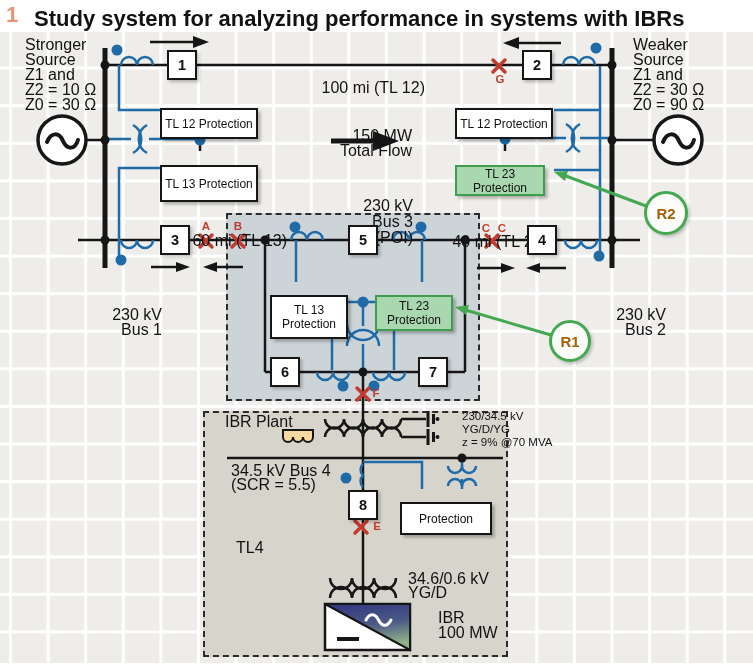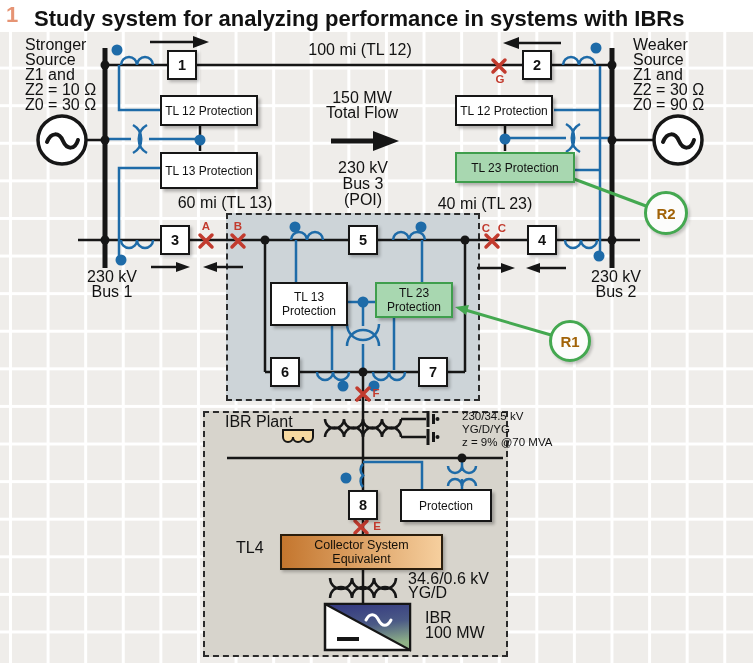--- a/index.html
+++ b/index.html
@@ -12,28 +12,28 @@
   .stage *{box-sizing:border-box;}
   .hdr{position:absolute;left:0;top:0;width:753px;height:30px;background:#ffffff;z-index:1;}
   .botband{position:absolute;left:0;top:663px;width:753px;height:8px;background:#ffffff;z-index:1;}
   .title-num{position:absolute;left:6px;top:2px;font-size:22px;font-weight:bold;color:#e69474;z-index:4;}
   .title-txt{position:absolute;left:34px;top:6px;font-size:22px;font-weight:bold;color:#121212;z-index:4;}
   .dashbox{position:absolute;border:2px dashed #2b2b2b;z-index:1;}
   .poi-box{left:226px;top:213px;width:254px;height:188px;background:#cdd4d8;}
   .ibr-box{left:203px;top:411px;width:305px;height:246px;background:#d7d4cc;}
   svg.wires{position:absolute;left:0;top:0;z-index:2;}
   .lbl{position:absolute;font-size:16px;color:#121212;white-space:nowrap;z-index:3;line-height:15px;}
-  .ctr{text-align:center;}
+  .ctr{text-align:right;margin-top:38px;}
   .sm{font-size:11.5px;line-height:13px;}
   .breaker{position:absolute;width:30px;height:30px;background:#fff;border:2.5px solid #161616;
     display:flex;align-items:center;justify-content:center;font-weight:bold;font-size:14.5px;color:#111;
     z-index:3;box-shadow:2px 2px 3px rgba(0,0,0,.25);}
   .pbox{position:absolute;background:#fff;border:2px solid #161616;display:flex;flex-direction:column;
     align-items:center;justify-content:center;font-size:12px;color:#111;text-align:center;z-index:3;
-    line-height:14px;box-shadow:2.5px 2.5px 3px rgba(0,0,0,.28);}
+    line-height:14px;box-shadow:2.5px 2.5px 3px rgba(0,0,0,.28);margin-top:13px;}
   .pbox.green{background:#a8d7b0;border-color:#3f9e4d;}
   .relay{position:absolute;border:3px solid #44a850;border-radius:50%;background:#fcfcfb;color:#a16207;
     font-weight:bold;font-size:15px;display:flex;align-items:center;justify-content:center;z-index:3;
     box-shadow:2px 2px 3px rgba(0,0,0,.2);}
   .fault{position:absolute;color:#c23b2e;font-weight:bold;font-size:11.5px;width:14px;text-align:center;z-index:3;}
   .collector{position:absolute;left:280px;top:534px;width:163px;height:36px;
     background:linear-gradient(90deg,#c4762e,#f6cf9e);border:2px solid #2a1d0c;display:flex;
     flex-direction:column;align-items:center;justify-content:center;font-size:12.5px;color:#141009;
     line-height:14.5px;z-index:3;box-shadow:2px 2px 3px rgba(0,0,0,.25);}
 </style>
@@ -259,21 +259,21 @@
 
   <div class="pbox" style="left:160px;top:95px;width:98px;height:31px;">
       <div>TL 12 Protection</div>
     </div>
   <div class="pbox" style="left:455px;top:95px;width:98px;height:31px;">
       <div>TL 12 Protection</div>
     </div>
   <div class="pbox" style="left:160px;top:152px;width:98px;height:37px;">
       <div>TL 13 Protection</div>
     </div>
-  <div class="pbox green" style="left:455px;top:152px;width:120px;height:31px;">
+  <div class="pbox green" style="left:455px;top:152px;width:90px;height:31px;">
       <div>TL 23 Protection</div>
     </div>
   <div class="pbox" style="left:270px;top:282px;width:78px;height:44px;">
     <div>TL 13</div>
       <div>Protection</div>
   </div>
   <div class="pbox green" style="left:375px;top:282px;width:78px;height:36px;">
     <div>TL 23</div>
       <div>Protection</div>
   </div>
@@ -300,26 +300,26 @@
 
   <div class="relay" style="left:549px;top:320px;width:42px;height:42px;">R1</div>
   <div class="relay" style="left:644px;top:191px;width:44px;height:44px;">R2</div>
 
   <div class="lbl" style="left:225px;top:414px;">IBR Plant</div>
   <div class="lbl sm" style="left:462px;top:410px;z-index:3;">
     <div>230/34.5 kV</div>
       <div>YG/D/YG</div>
       <div>z = 9% @70 MVA</div>
   </div>
+  <div class="lbl" style="left:231px;top:464px;line-height:14px;">
+    <div>34.5 kV Bus 4</div>
+      <div>(SCR = 5.5)</div>
+  </div>
   <div class="lbl" style="left:236px;top:540px;">TL4</div>
-  <div class="collector">
-    <div>Collector System</div>
-      <div>Equivalent</div>
-  </div>
   <div class="lbl" style="left:408px;top:572px;line-height:13.5px;">
     <div>34.6/0.6 kV</div>
       <div>YG/D</div>
   </div>
-  <div class="lbl" style="left:425px;top:611px;line-height:14.5px;">
+  <div class="lbl" style="left:438px;top:611px;line-height:14.5px;">
     <div>IBR</div>
       <div>100 MW</div>
   </div>
 </div>
 
 </body></html>

